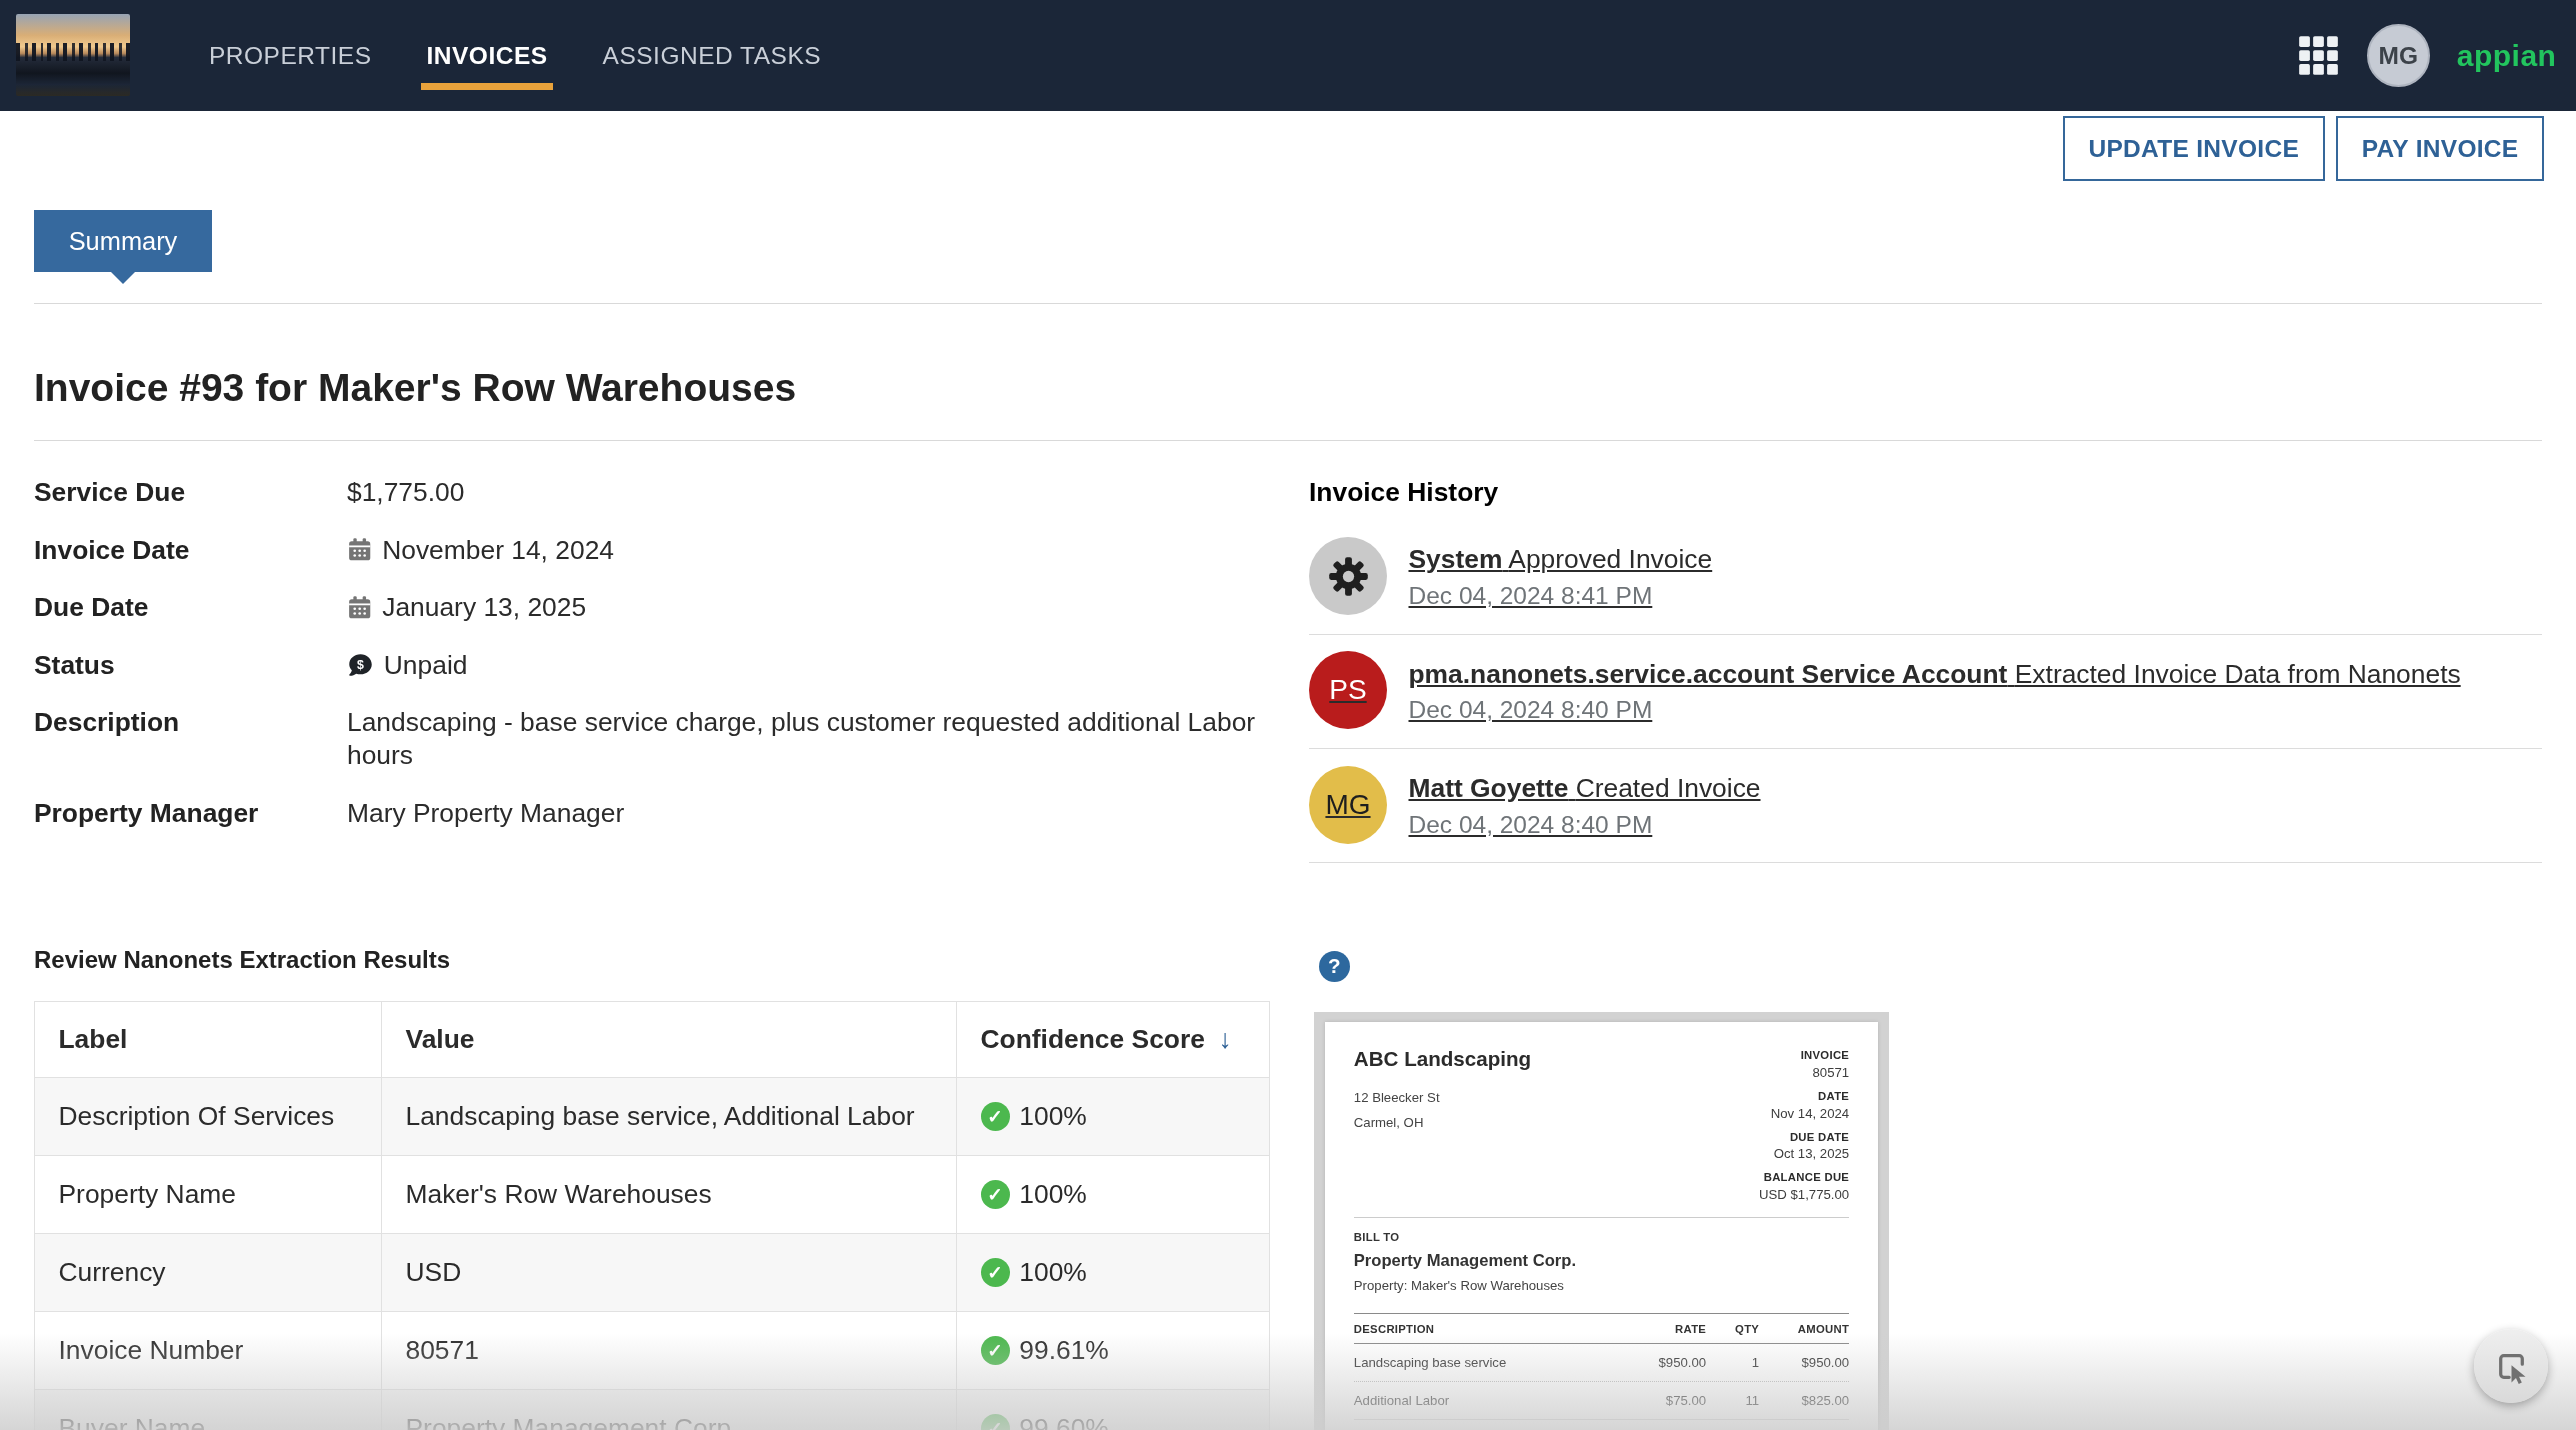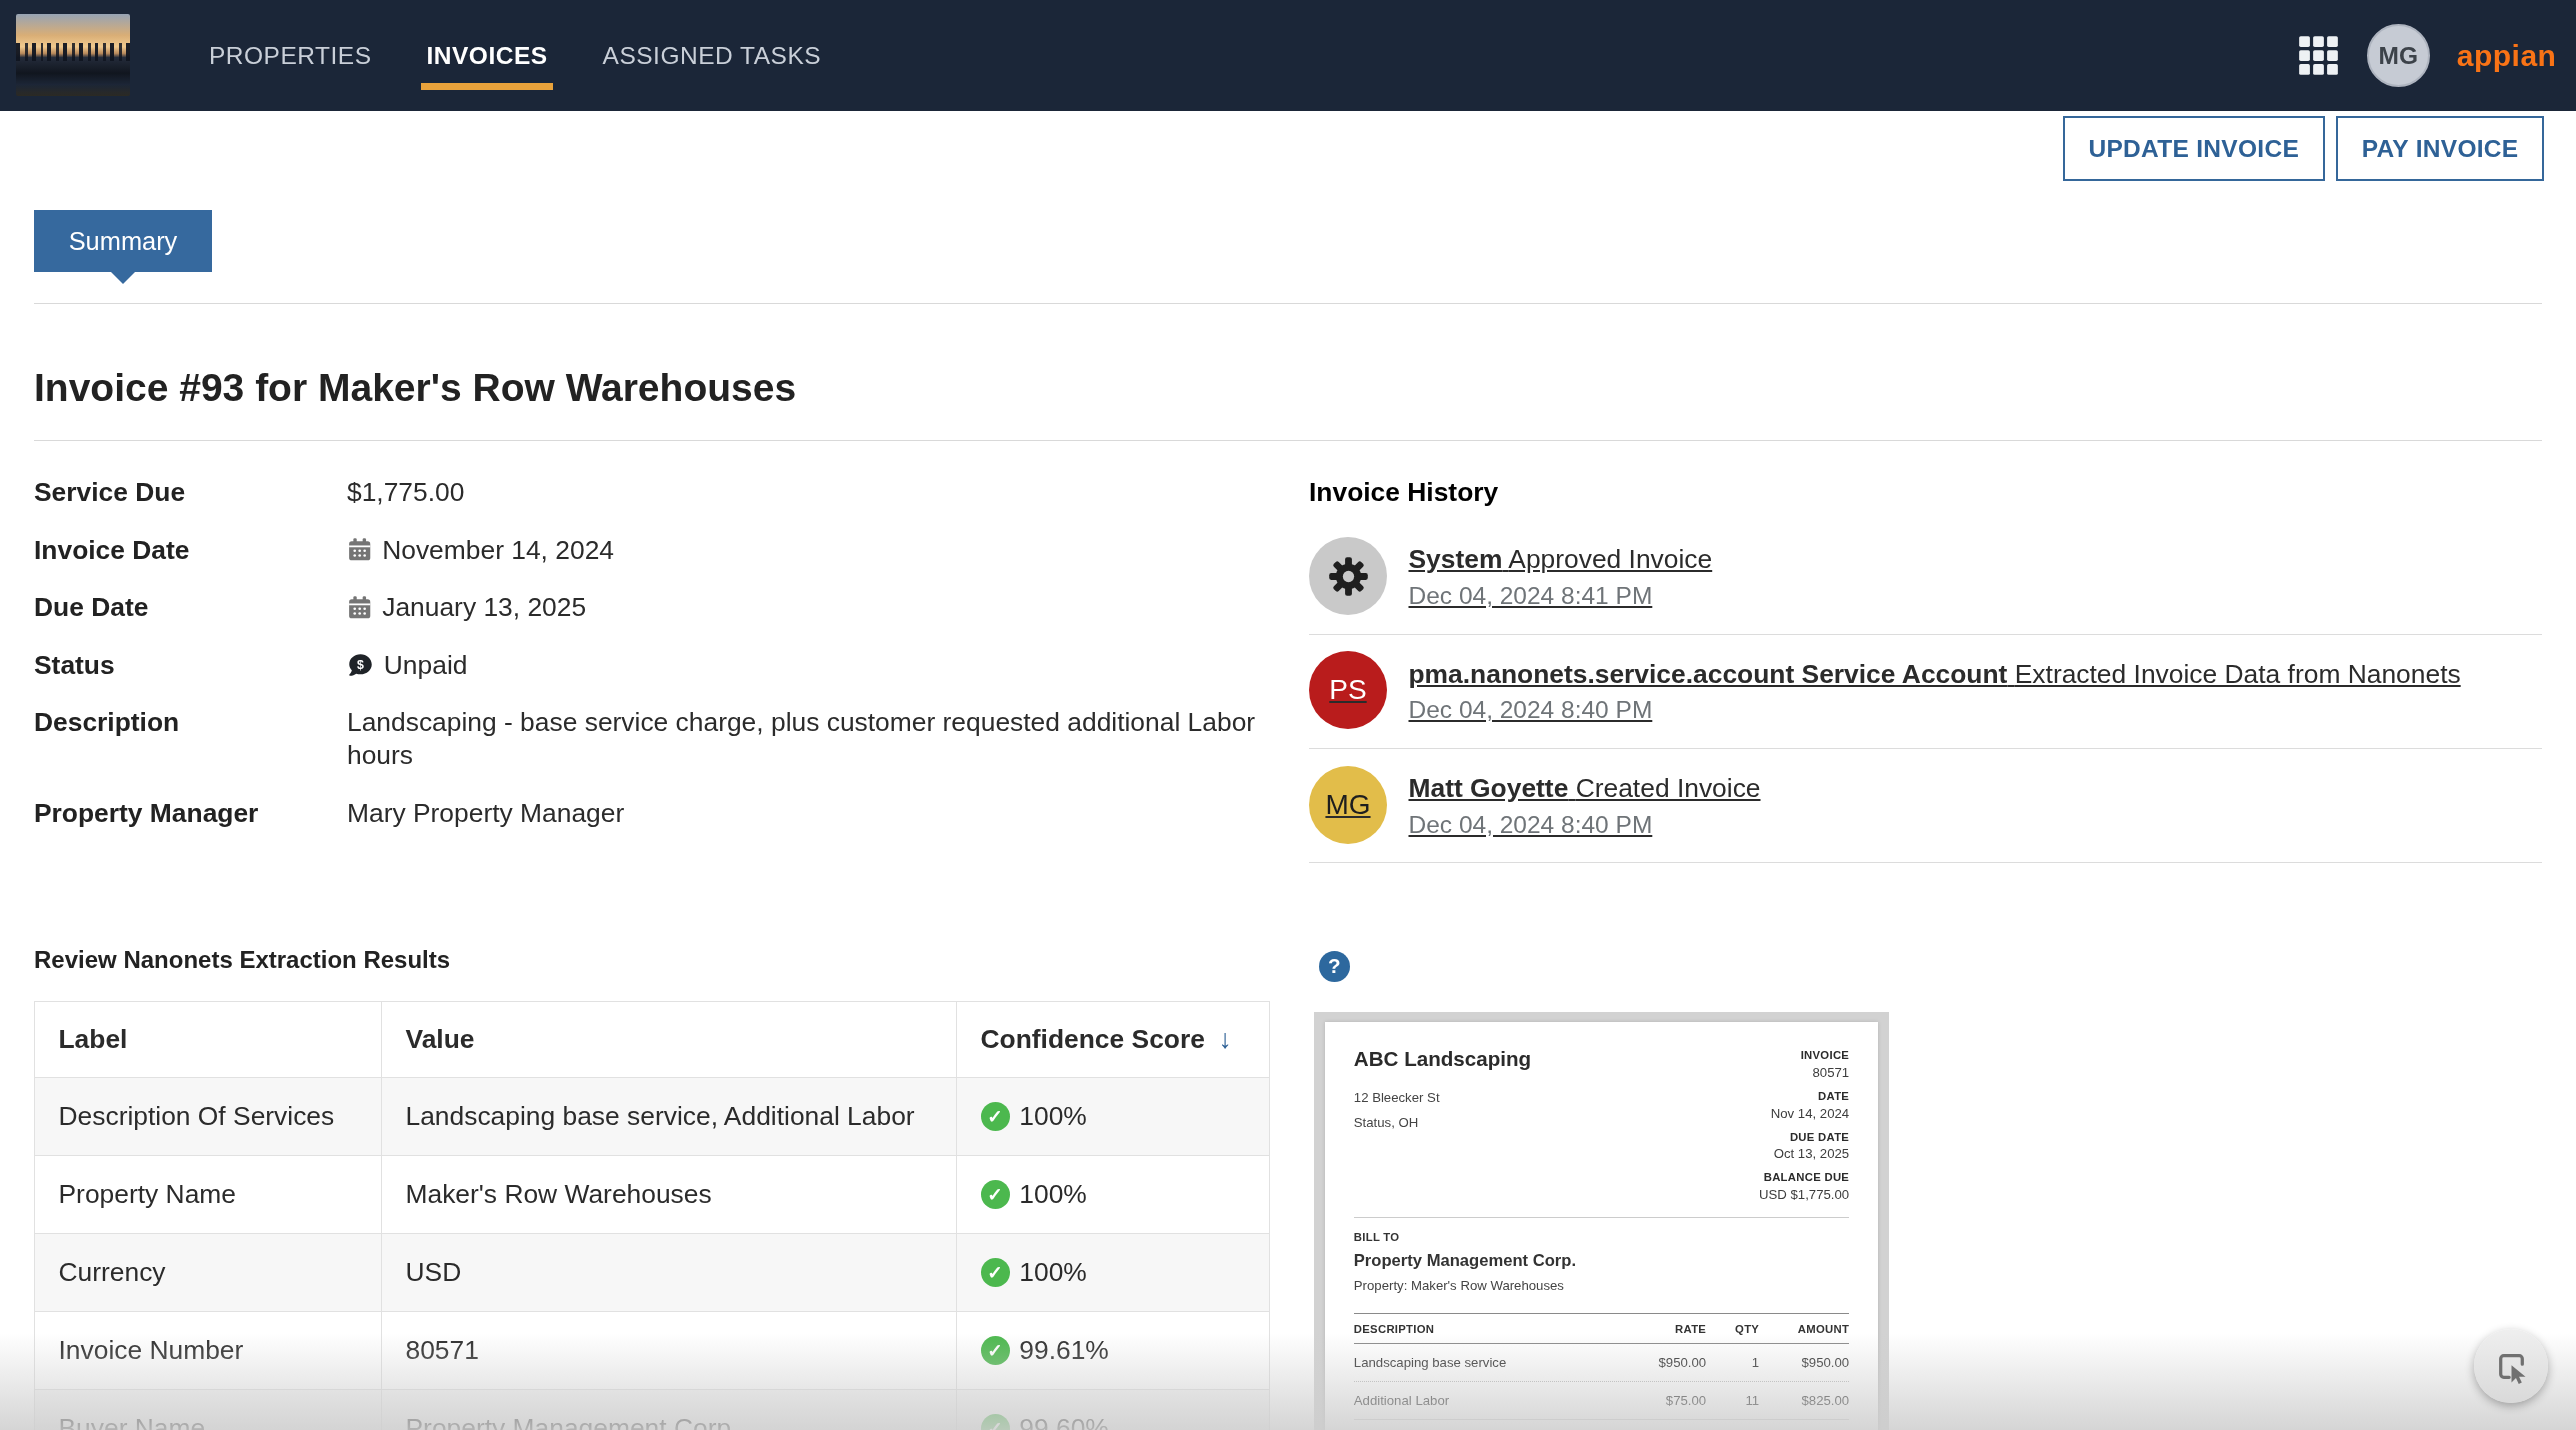--- a/index.html
+++ b/index.html
@@ -18,21 +18,21 @@
     background-repeat:no-repeat, no-repeat;
   }
   .nav-tabs { position:absolute; left:207px; top:0; height:111px; display:flex; align-items:center; gap:51px; }
   .nav-tab { position:relative; font-size:24.5px; letter-spacing:0.5px; color:#c9cfd8; cursor:pointer; padding:3.9px 2px; }
   .nav-tab.active { color:#ffffff; font-weight:700; }
   .nav-tab.active::after { content:""; position:absolute; left:-3.9px; right:-3.9px; top:45px; height:6.9px; background:#e9a23b; }
   .nav-right { position:absolute; right:19.6px; top:0; height:111px; display:flex; align-items:center; gap:27px; }
   .grid-icon { width:43px; height:43px; cursor:pointer; display:block; }
   .nav-avatar { width:63px; height:63px; border-radius:50%; background:#c6cbd4; border:2px solid #aeb4bf; color:#3c4249;
     font-size:24.5px; font-weight:700; display:flex; align-items:center; justify-content:center; cursor:pointer; }
-  .brand-logo { color:#f97316; font-size:30px; font-weight:700; letter-spacing:0.5px; }
+  .brand-logo { color:#22c55e; font-size:30px; font-weight:700; letter-spacing:0.5px; }
 
   
   .actions { position:absolute; top:116px; right:32px; display:flex; gap:11.7px; }
   .btn-outline { background:#fff; border:2px solid #35679a; color:#2e6196; font-family:inherit;
     font-size:24.5px; font-weight:600; letter-spacing:0.3px; height:65px; padding:0 23.5px; cursor:pointer; }
 
   
   .summary-tab { position:absolute; left:34px; top:210px; width:178px; height:62px; background:#36699e; color:#fff;
     font-size:25.4px; display:flex; align-items:center; justify-content:center; cursor:pointer; }
   .summary-tab::after { content:""; position:absolute; left:50%; bottom:-11.7px; transform:translateX(-50%);
@@ -347,21 +347,21 @@
     <section class="preview-col">
       <div class="help-icon"></div>
       <div class="doc-frame">
         <div class="doc-page">
 
           <div class="doc-head">
             <div>
               <div class="doc-company">ABC Landscaping</div>
               <div class="doc-addr">
                 <div>12 Bleecker St</div>
-                <div>Status, OH</div>
+                <div>Carmel, OH</div>
               </div>
             </div>
             <div class="doc-meta">
               <div class="m-label">INVOICE</div>
               <div class="m-value">80571</div>
               <div class="m-label">DATE</div>
               <div class="m-value">Nov 14, 2024</div>
               <div class="m-label">DUE DATE</div>
               <div class="m-value">Oct 13, 2025</div>
               <div class="m-label">BALANCE DUE</div>

